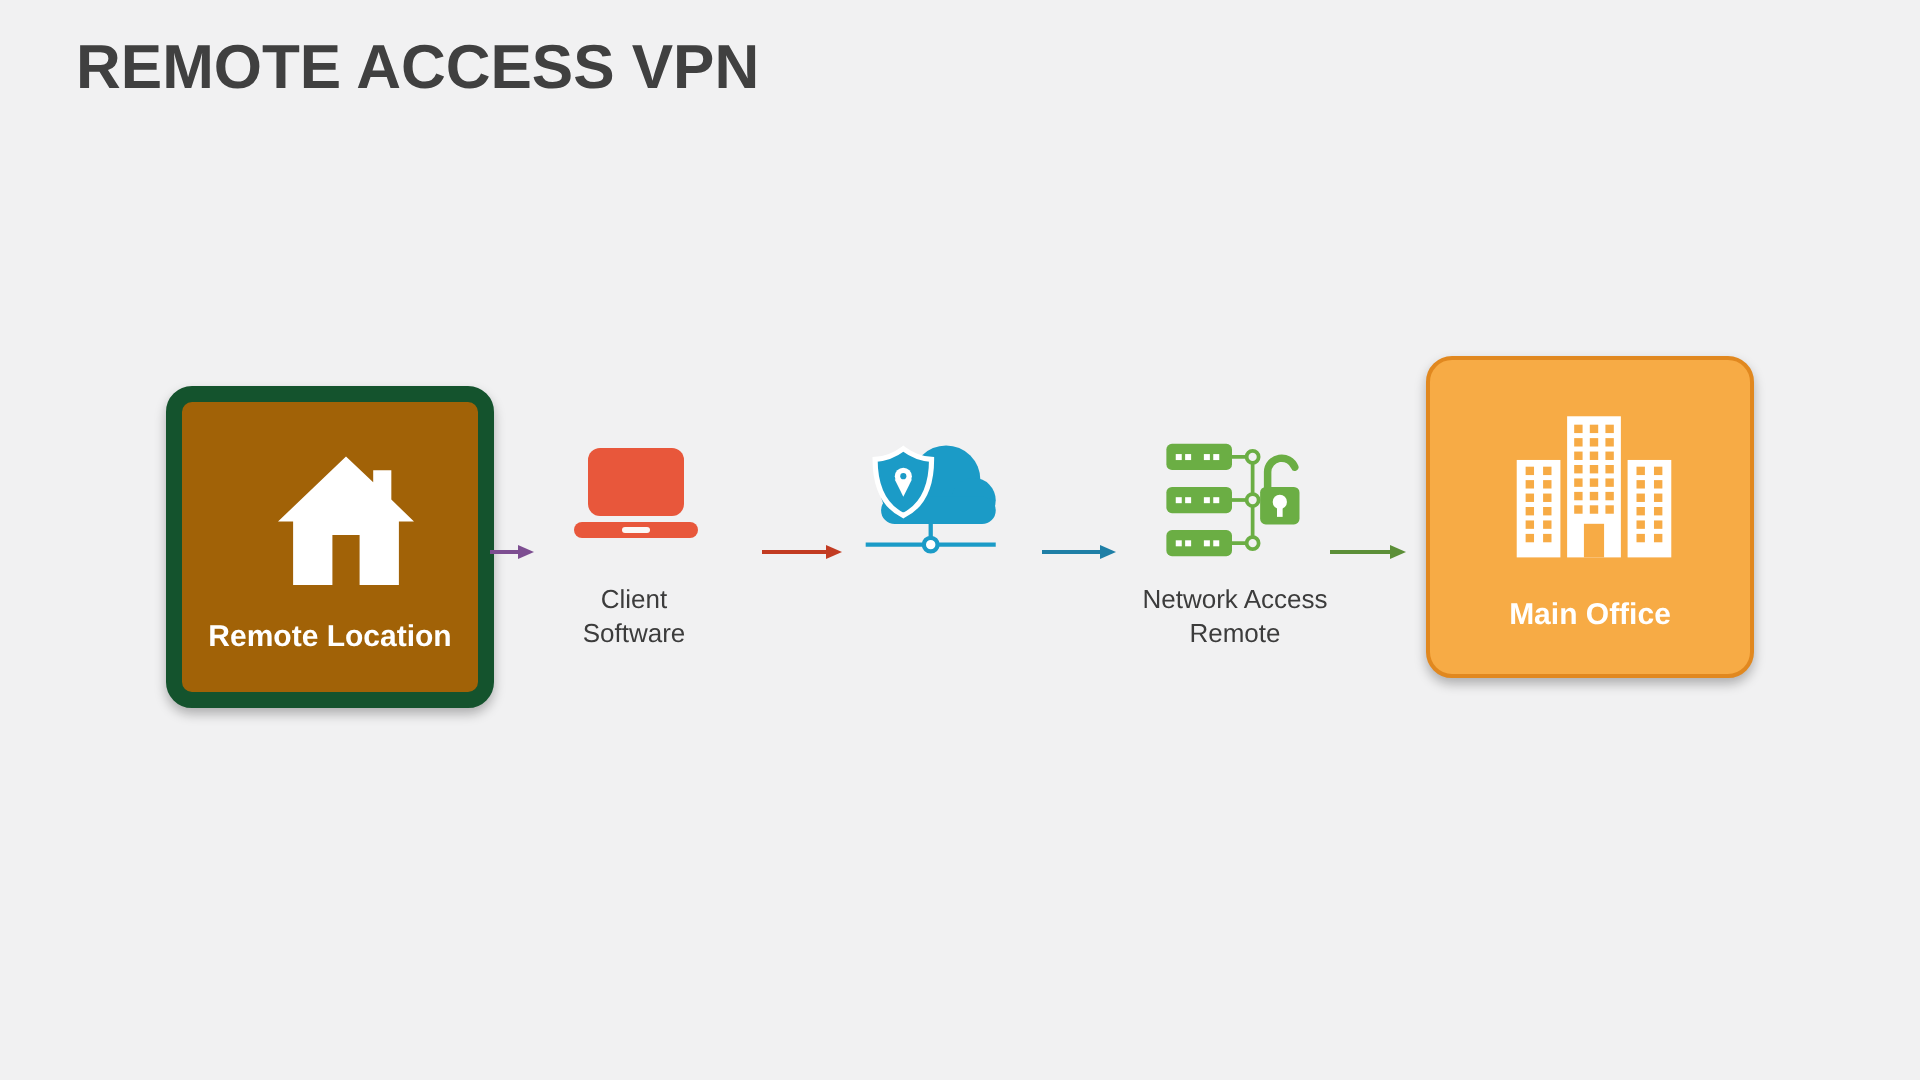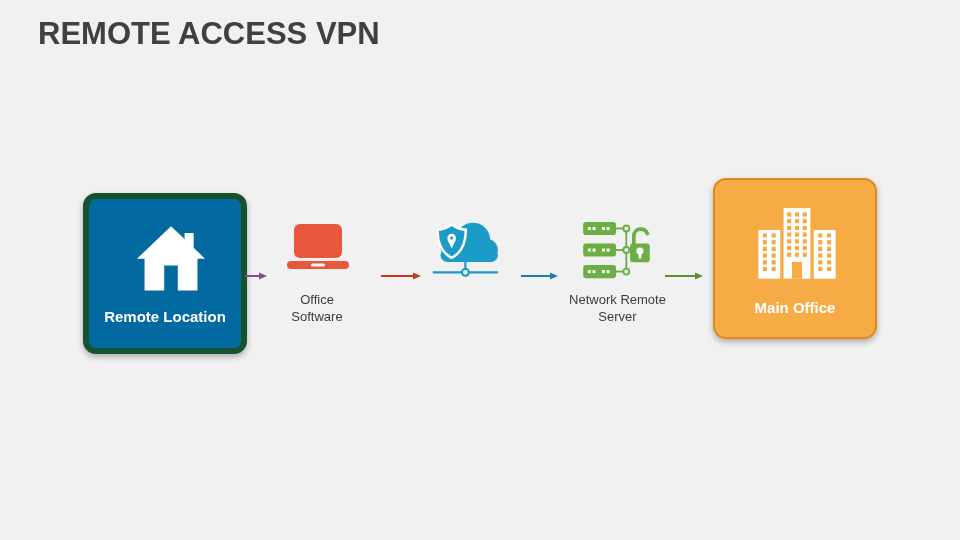--- a/index.html
+++ b/index.html
@@ -22,22 +22,22 @@
   }
 
   .node-box {
     position: absolute;
     width: 164px; height: 161px;
     border-radius: 13px;
     box-shadow: 0 3px 6px rgba(0,0,0,0.28);
   }
   .node-box.remote {
     left: 83px; top: 193px;
-    background: #0369a1;
-    border: 6px solid #14532d;
+    background: #a16207;
+    border: 8px solid #14532d;
   }
   .node-box.office {
     left: 713px; top: 178px;
     background: #f7ab45;
     border: 2px solid #e1881f;
   }
   .node-box .box-icon { position: absolute; }
   .remote .box-icon { left: 44px; top: 25px; width: 76px; height: 68px; }
   .office .box-icon { left: 40px; top: 20px; width: 84px; height: 86px; }
   .box-label {
@@ -99,21 +99,21 @@
     </svg>
   </span>
 
   <span class="icon-step step-laptop">
     <svg viewBox="0 0 62 45" width="62" height="45">
       <rect x="7" y="0" width="48" height="34" rx="6" fill="#E8573B"></rect>
       <rect x="0" y="37" width="62" height="8" rx="4" fill="#E8573B"></rect>
       <rect x="24" y="39.5" width="14" height="3" rx="1.5" fill="#fbf8f6"></rect>
     </svg>
   </span>
-  <div class="step-label label-client">Office Software</div>
+  <div class="step-label label-client">Client Software</div>
 
   <span class="connector conn-2">
     <svg width="40" height="10">
       <line x1="0" y1="5" x2="33" y2="5" stroke="#C23B22" stroke-width="2"></line>
       <polygon points="32,1.5 40,5 32,8.5" fill="#C23B22"></polygon>
     </svg>
   </span>
 
   <span class="icon-step step-cloud">
     <svg viewBox="0 0 90 85" width="77" height="73">
@@ -169,21 +169,21 @@
       </g>
       <circle cx="47" cy="9" r="3.2" fill="#f1f1f2" stroke="#6BAE44" stroke-width="2"></circle>
       <circle cx="47" cy="32" r="3.2" fill="#f1f1f2" stroke="#6BAE44" stroke-width="2"></circle>
       <circle cx="47" cy="55" r="3.2" fill="#f1f1f2" stroke="#6BAE44" stroke-width="2"></circle>
       <path d="M55 25 L55 17 A7.5 7.5 0 0 1 69.5 14.5" fill="none" stroke="#6BAE44" stroke-width="4" stroke-linecap="round"></path>
       <rect x="51" y="25" width="21" height="20" rx="3" fill="#6BAE44"></rect>
       <circle cx="61.5" cy="33" r="3.8" fill="#ffffff"></circle>
       <rect x="60" y="34.5" width="3" height="6.5" fill="#ffffff"></rect>
     </svg>
   </span>
-  <div class="step-label label-network">Network Remote Server</div>
+  <div class="step-label label-network">Network Access Remote</div>
 
   <span class="connector conn-4">
     <svg width="38" height="10">
       <line x1="0" y1="5" x2="31" y2="5" stroke="#5C8F38" stroke-width="2"></line>
       <polygon points="30,1.5 38,5 30,8.5" fill="#5C8F38"></polygon>
     </svg>
   </span>
 
   <div class="node-box office">
     <span class="box-icon">

